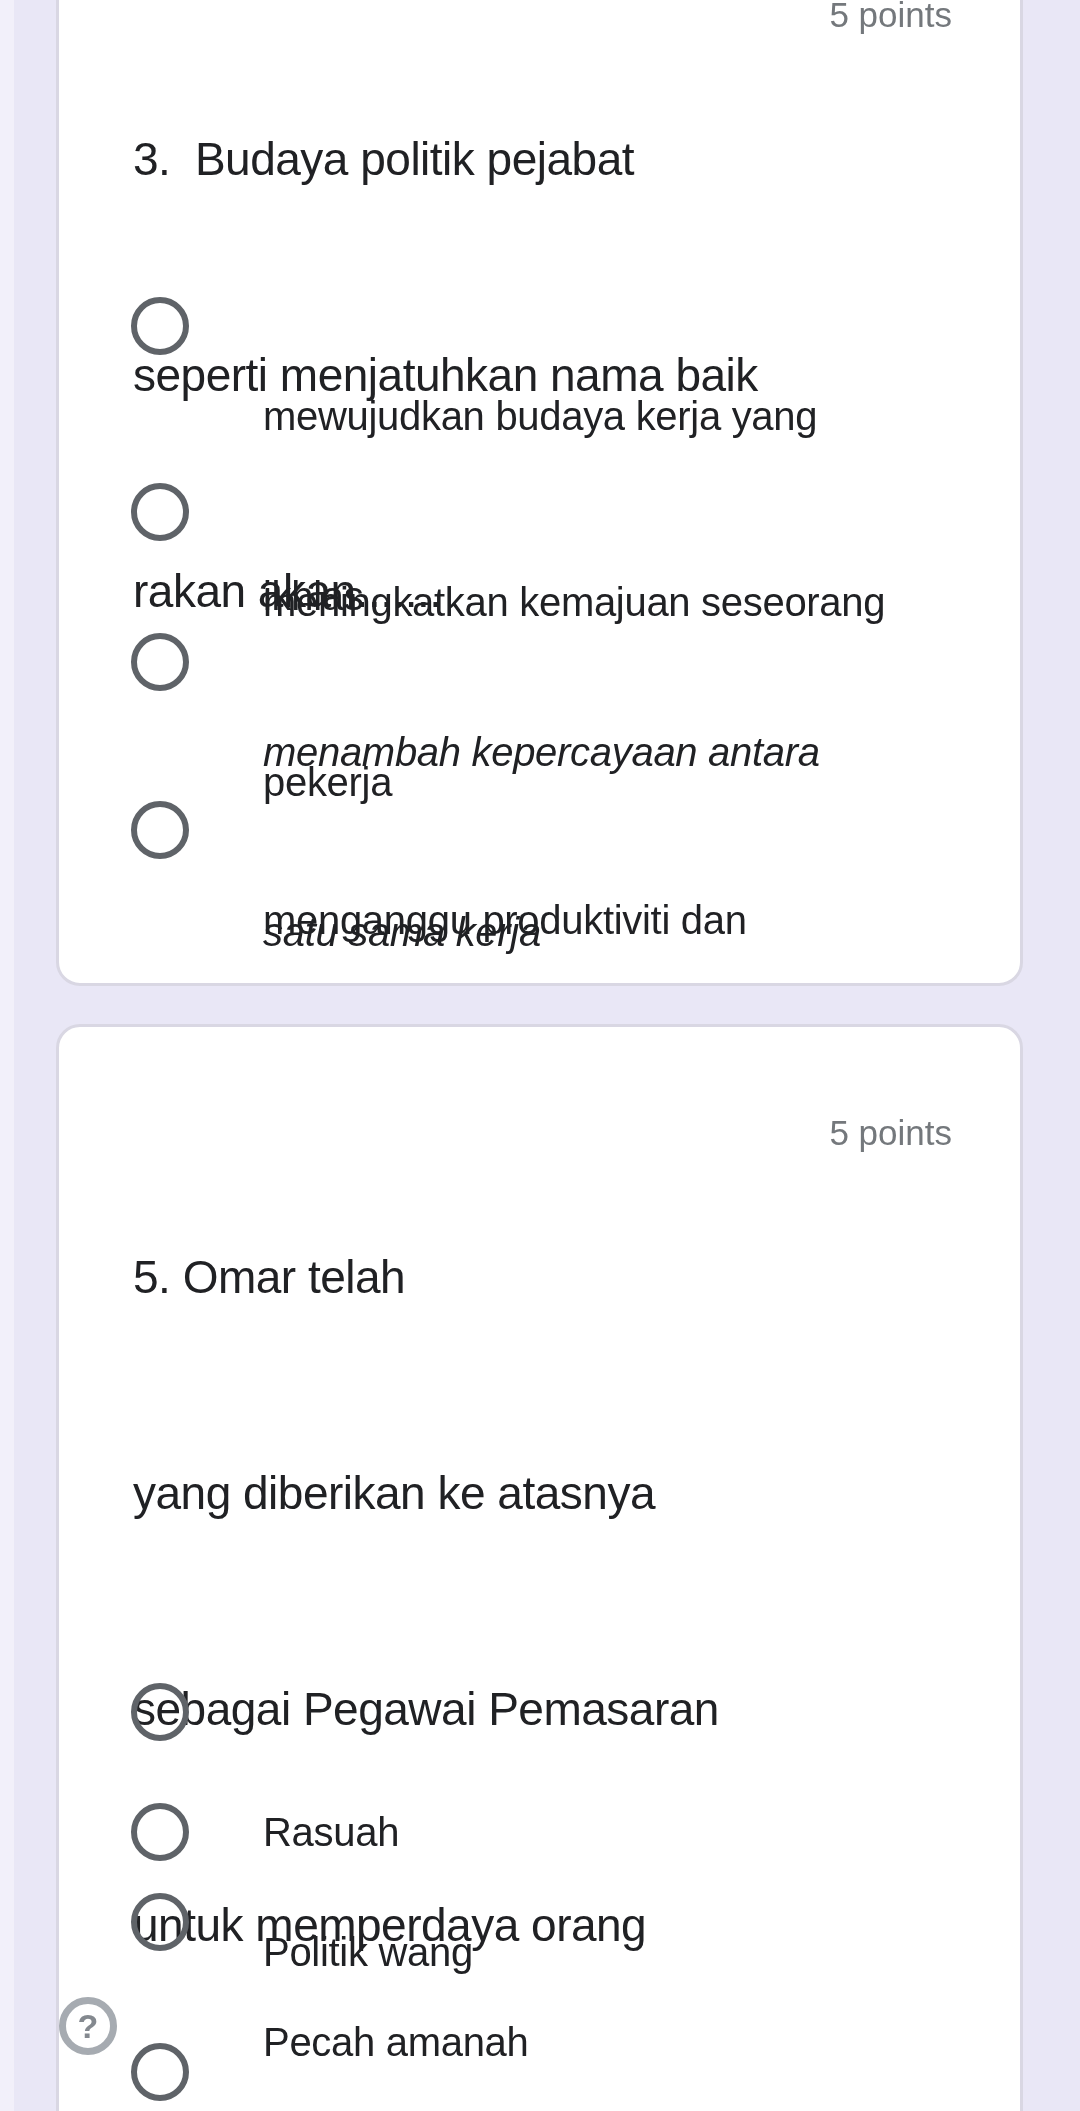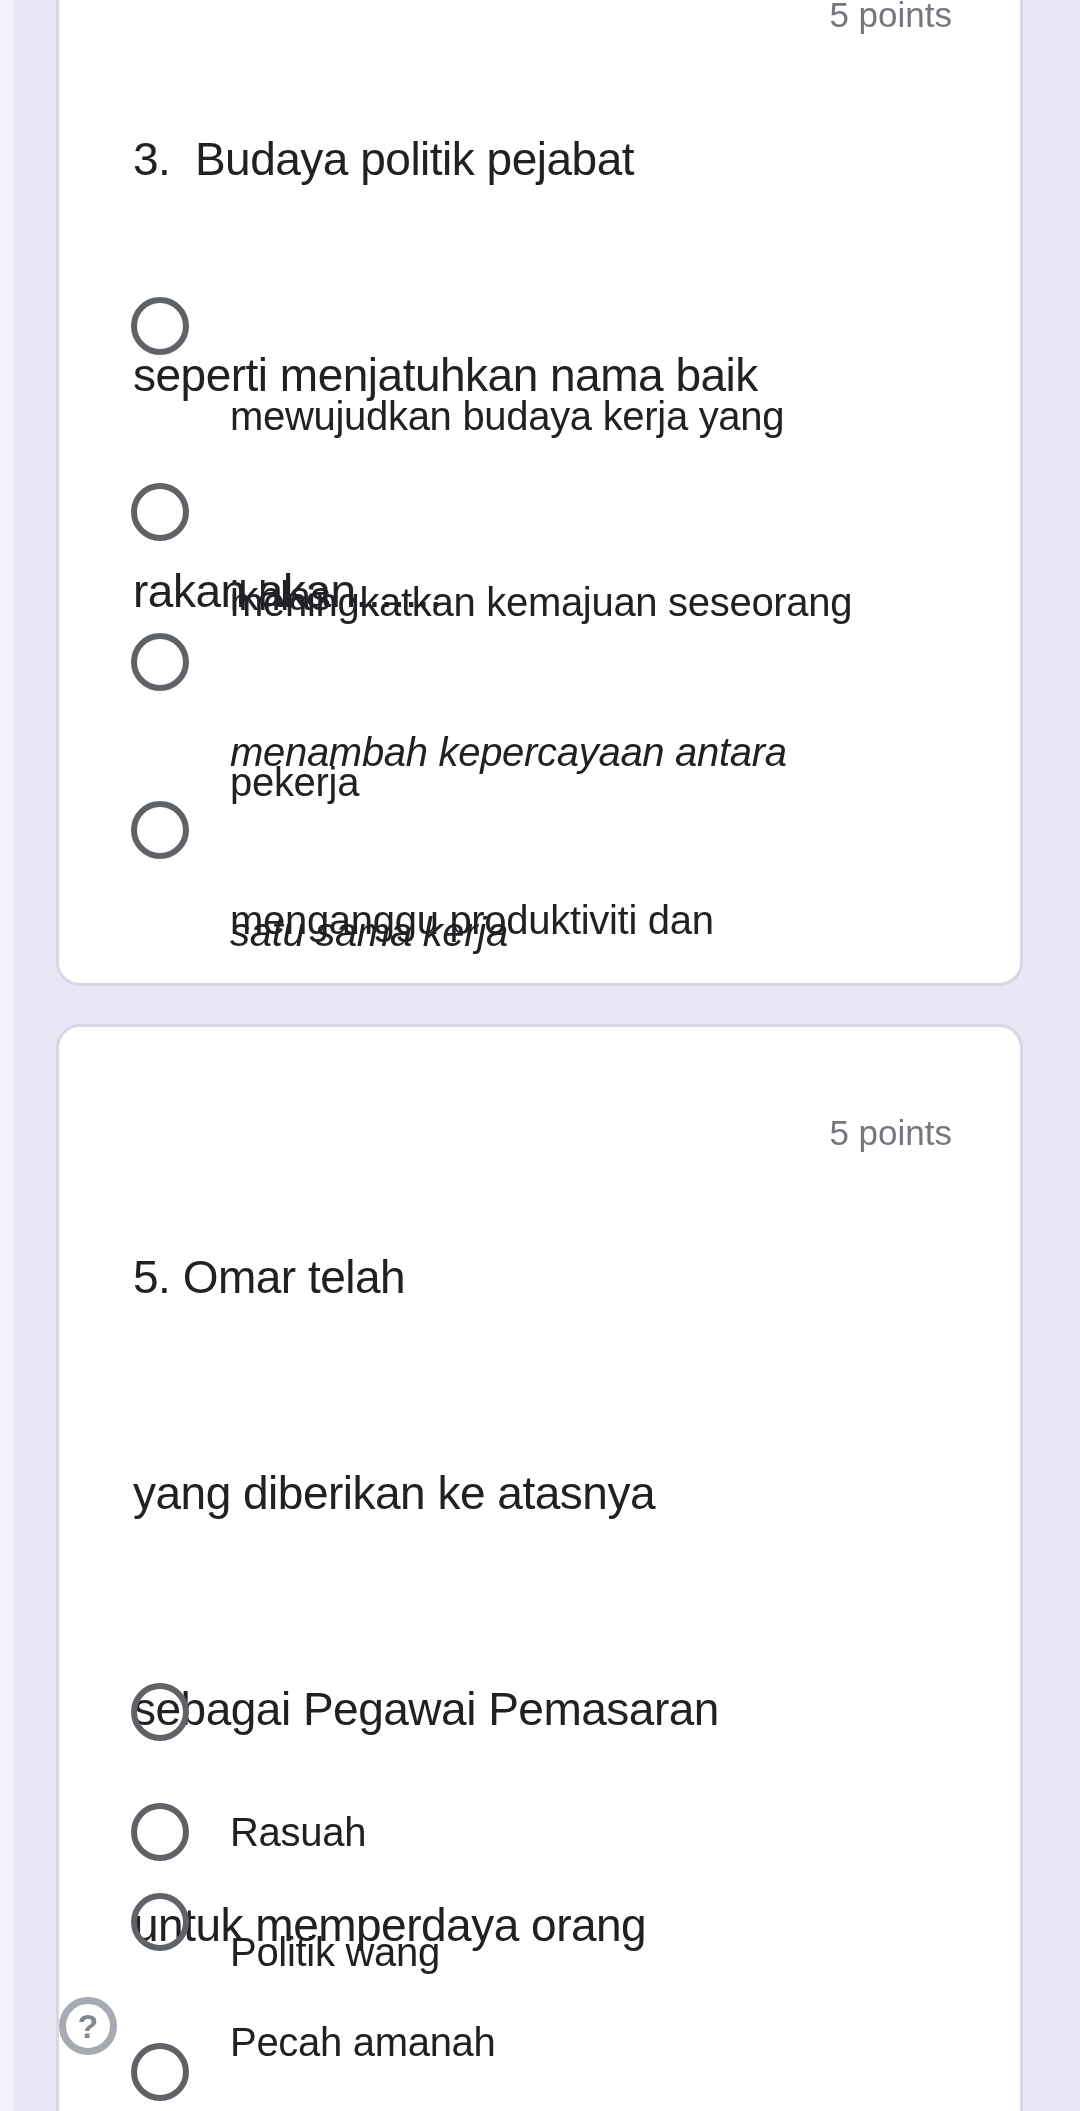--- a/index.html
+++ b/index.html
@@ -47,21 +47,21 @@
     border:6px solid #5F6368;
     border-radius:50%;
     background:transparent;
     box-sizing:content-box;
   }
   .opt-label{
     position:absolute;left:171px;top:0;right:0;
     font-size:40px;line-height:60px;letter-spacing:-0.3px;
     white-space:pre-wrap;
   }
-  .opt-label .oline{min-height:60px;}
+  .opt-label .oline{min-height:60px;margin-left:33px;}
   
   .q3-opt-1{top:357px;}
   .q3-opt-2{top:543px;padding-left:44px;}
   .q3-opt-3{top:693px;font-style:italic;}
   .q3-opt-4{top:861px;}
   
   .q4-opt-1{top:655px;padding-left:17px;}
   .q4-opt-2{top:775px;}
   .q4-opt-3{top:865px;}
   .q4-opt-4{top:1015px;}

